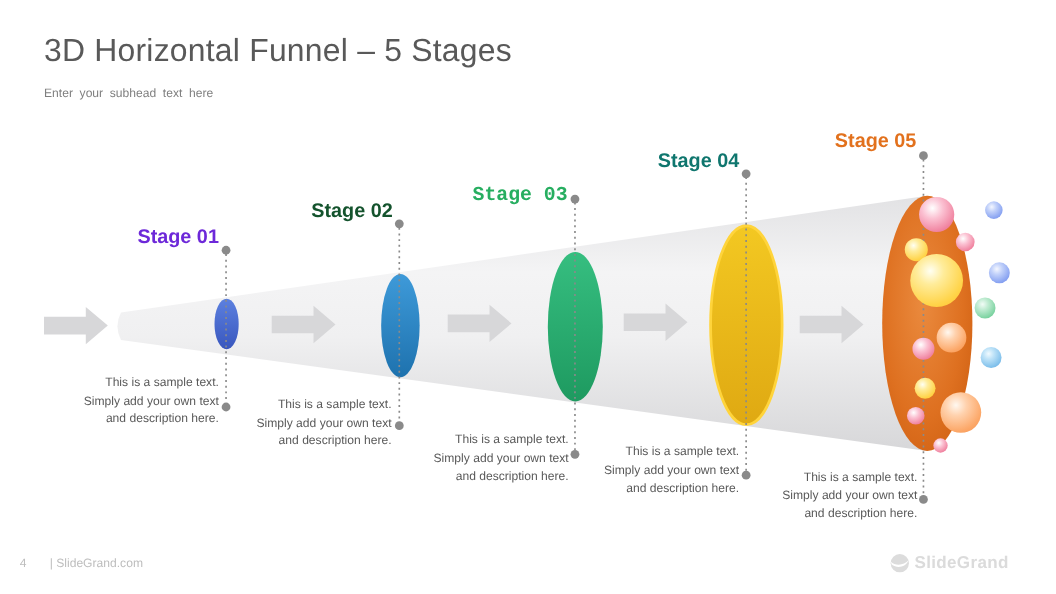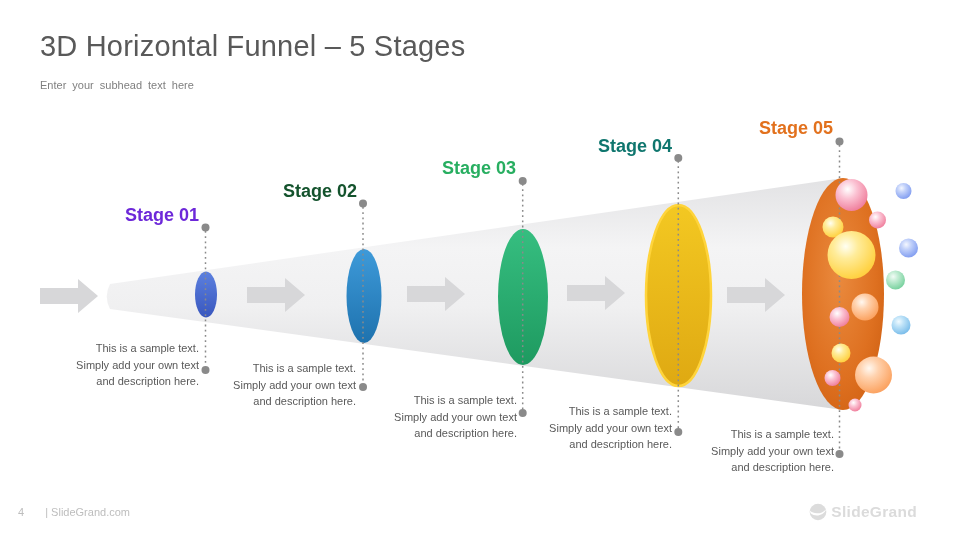--- a/index.html
+++ b/index.html
@@ -4,21 +4,21 @@
 <style>
   html,body{margin:0;padding:0;background:#fff;}
   .slide{position:relative;width:960px;height:540px;background:#ffffff;overflow:hidden;
          font-family:"Liberation Sans", sans-serif;}
   .title{position:absolute;left:40px;top:30px;font-size:29px;font-weight:400;color:#595959;letter-spacing:.2px;}
   .subtitle{position:absolute;left:40px;top:79px;font-size:11px;color:#7f7f7f;word-spacing:3px;}
   .diagram-svg{position:absolute;left:0;top:0;}
   .stage-label{position:absolute;font-size:18px;font-weight:700;text-align:center;white-space:nowrap;}
   .lbl-1{right:761px;top:205px;}
   .lbl-2{right:603px;top:181px;}
-  .lbl-3{right:444px;top:158px;}
+  .lbl-3{right:444px;top:168px;font-family:Liberation Mono, monospace;}
   .lbl-4{right:288px;top:136px;}
   .lbl-5{right:127px;top:118px;}
   .desc{position:absolute;width:178px;font-size:11px;color:#595959;text-align:right;line-height:16.5px;}
   .desc span{display:block;}
   .desc-1{right:761px;top:340px;}
   .desc-2{right:604px;top:360px;}
   .desc-3{right:443px;top:392px;}
   .desc-4{right:288px;top:403px;}
   .desc-5{right:126px;top:426px;}
   .footer-left{position:absolute;left:18px;top:506px;font-size:11px;color:#bdbdbd;}

